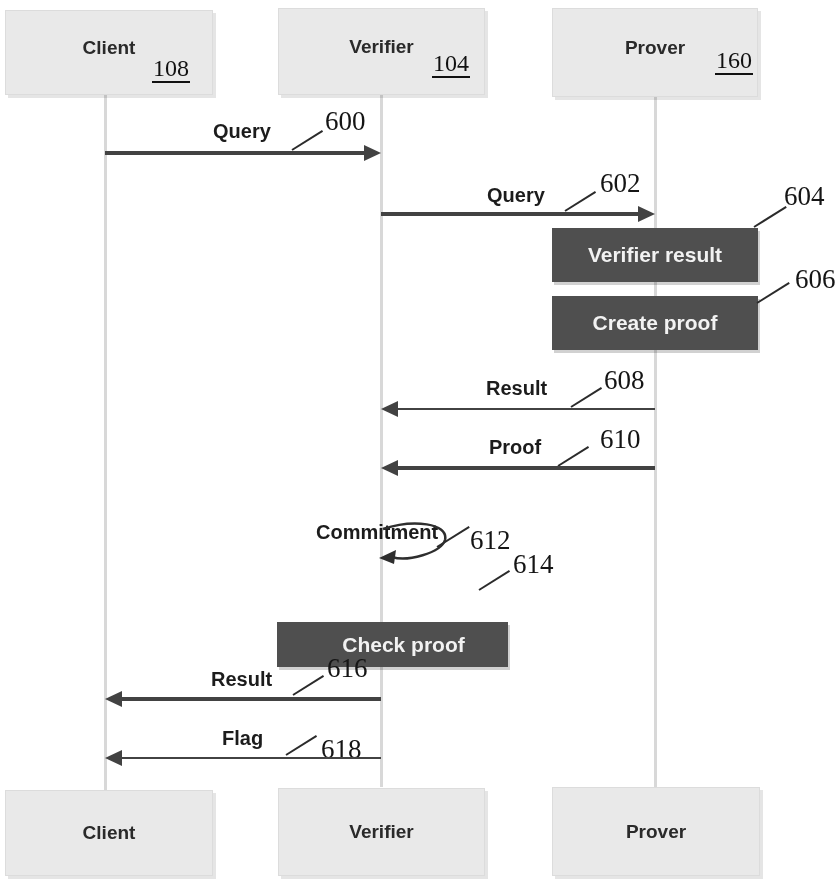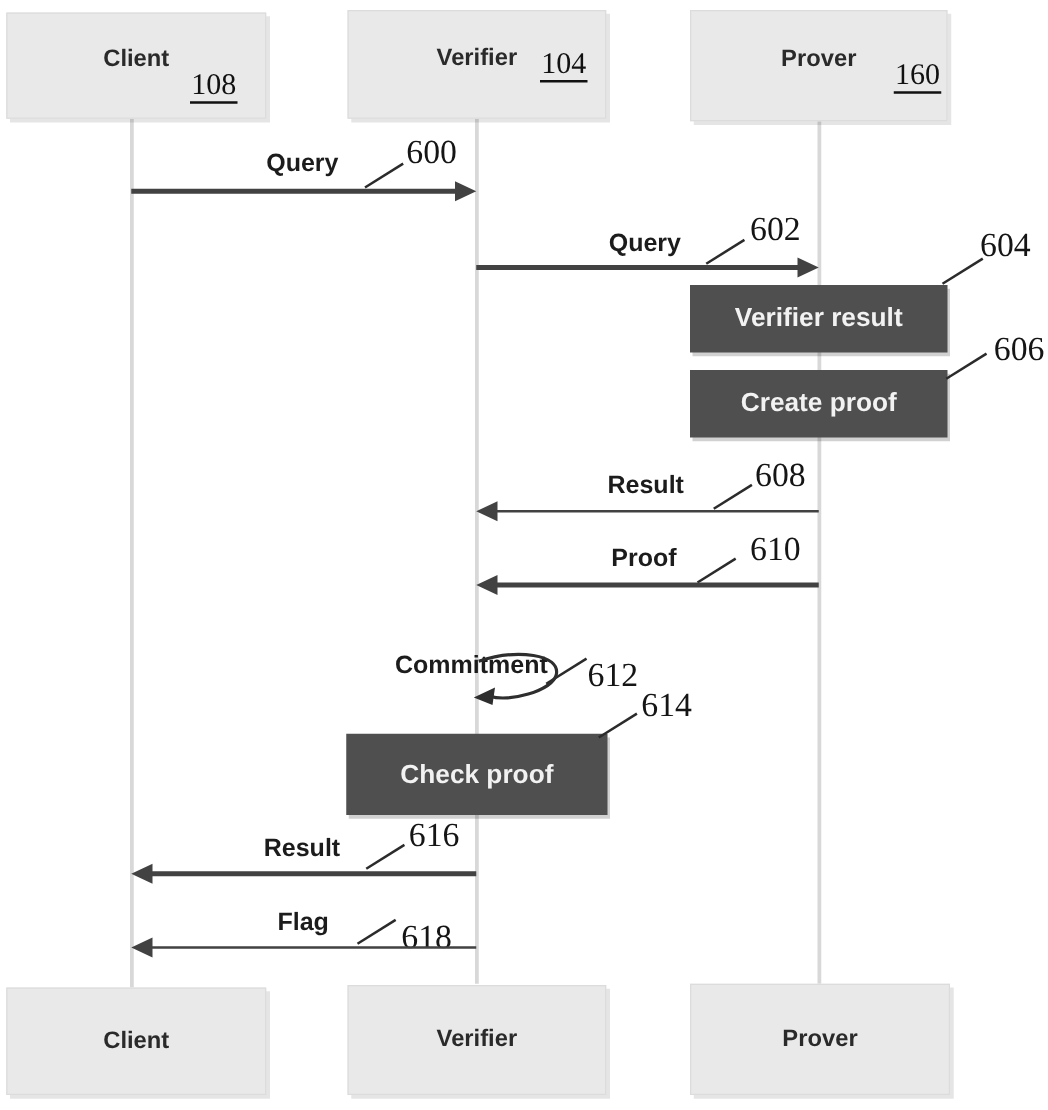--- a/index.html
+++ b/index.html
@@ -51,21 +51,21 @@
   <div class="lifeline" style="left:104px;top:95px;height:695px;"></div>
   <div class="lifeline" style="left:380px;top:95px;height:692px;"></div>
   <div class="lifeline" style="left:654px;top:97px;height:690px;"></div>
 
   <div class="abox" style="left:5px;top:10px;width:208px;height:85px;">
     <span class="aname" style="top:26px;">Client</span>
     <span class="aref" style="right:22px;bottom:11px;">108</span>
   </div>
   <div class="abox" style="left:278px;top:8px;width:207px;height:87px;">
     <span class="aname" style="top:27px;">Verifier</span>
-    <span class="aref" style="right:14px;bottom:28px;">104</span>
+    <span class="aref" style="right:14px;bottom:16px;">104</span>
   </div>
   <div class="abox" style="left:552px;top:8px;width:206px;height:89px;">
     <span class="aname" style="top:28px;">Prover</span>
     <span class="aref" style="right:4px;bottom:21px;">160</span>
   </div>
 
   <div>
     <span class="mlabel" style="left:213px;top:120px;">Query</span>
     <span class="mref" style="left:325px;top:106px;">600</span>
     <div class="callout" style="left:292px;top:149px;width:36px;"></div>
@@ -117,21 +117,21 @@
     <span class="mlabel" style="left:316px;top:521px;">Commitment</span>
     <span class="mref" style="left:470px;top:505px;margin-top:20px;">612</span>
     <div class="callout" style="left:437px;top:546px;width:38px;"></div>
     <svg class="loop-svg" style="left:377px;top:521px;" width="86" height="44" viewBox="0 0 86 44">
       <path d="M 6 8 C 36 -2, 72 2, 68 19 C 64 32, 30 41, 15 36" fill="none" stroke="#2e2e2e" stroke-width="2.5"></path>
       <polygon points="2,37 19,29 17,43" fill="#2e2e2e"></polygon>
     </svg>
   </div>
 
   <div>
-    <div class="dbox" style="left:277px;top:587px;width:209px;height:65px;">
+    <div class="dbox" style="left:277px;top:622px;width:209px;height:45px;padding-left:22px;">
       <span>Check proof</span>
     </div>
     <span class="mref" style="left:513px;top:549px;">614</span>
     <div class="callout" style="left:479px;top:589px;width:36px;"></div>
   </div>
 
   <div>
     <span class="mlabel" style="left:211px;top:668px;">Result</span>
     <span class="mref" style="left:327px;top:653px;">616</span>
     <div class="callout" style="left:293px;top:694px;width:36px;"></div>

